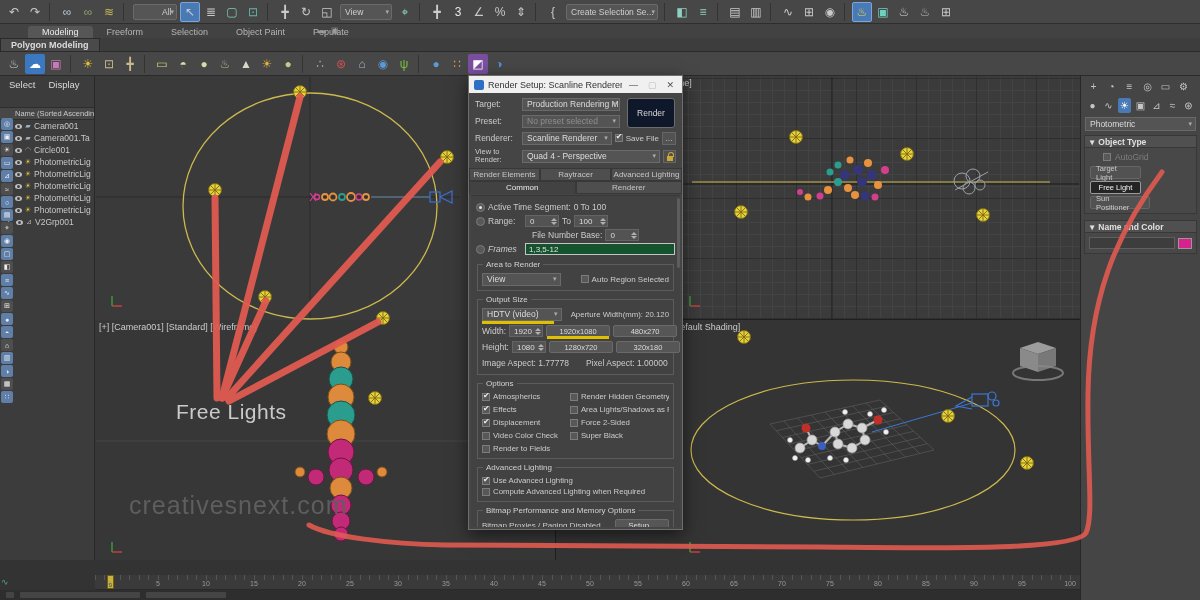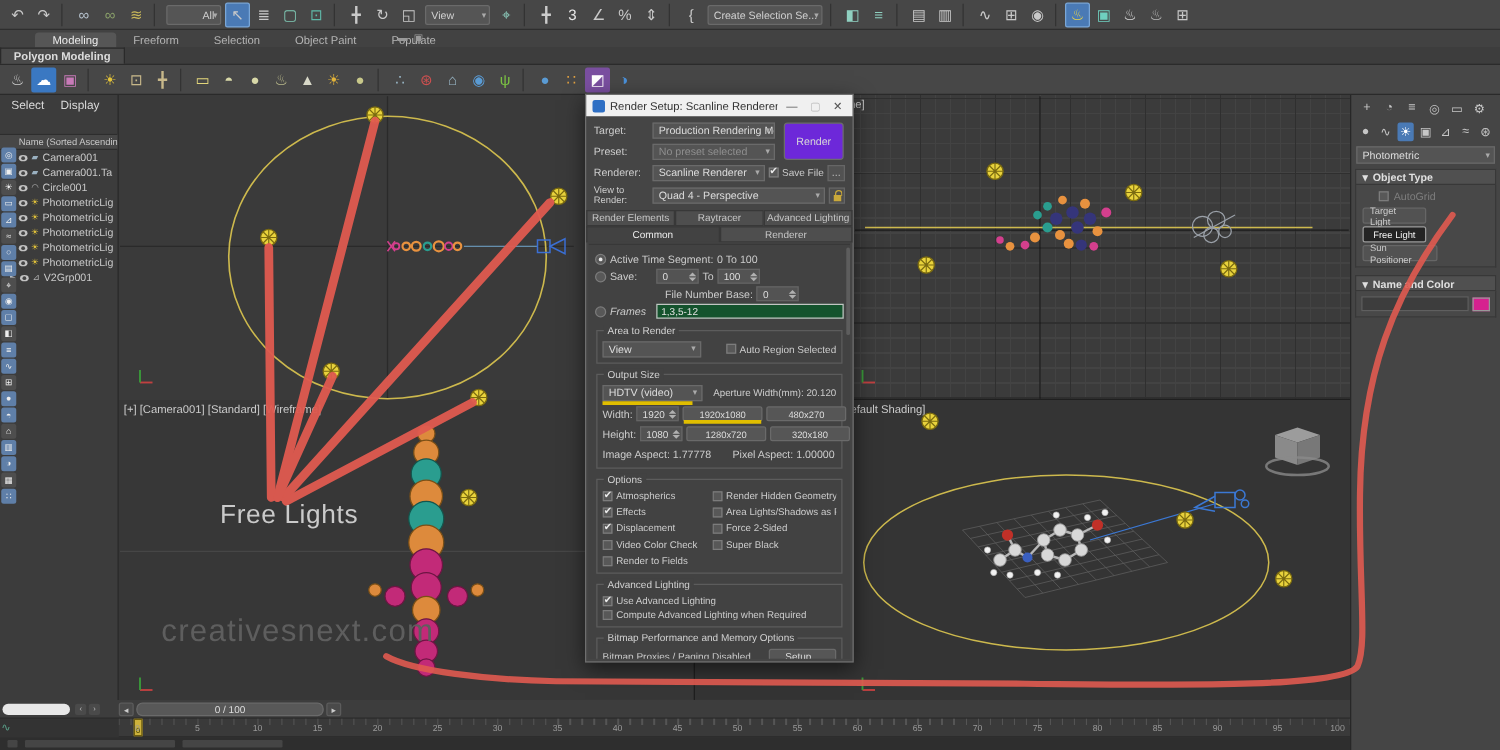--- a/index.html
+++ b/index.html
@@ -67,21 +67,21 @@
   #dlg-title{height:17px;background:#f0f0f0;display:flex;align-items:center;gap:4px;padding:0 5px;font-size:9px;color:#333;}
   #dlg-appico{width:10px;height:10px;background:#2e6fc4;border-radius:2px;flex:none;}
   #dlg-title .t{flex:1;white-space:nowrap;overflow:hidden;}
   .wbtn{color:#555;font-size:9px;padding:0 3px;}
   .dlg-head{padding:4px 6px 1px 6px;}
   .hrow{display:flex;align-items:center;margin-bottom:3px;height:14px;gap:3px;}
   .hlabel{width:44px;flex:none;font-size:8.5px;}
   .sel{height:13px;background:#545454;border:1px solid #6a6a6a;display:flex;align-items:center;padding:0 12px 0 4px;position:relative;color:#ddd;flex:1;white-space:nowrap;overflow:hidden;}
   .sel::after{content:"▾";position:absolute;right:3px;font-size:7px;color:#aaa;}
   .sel.gray{color:#8f8f8f;}
-  #render-btn{position:absolute;right:7px;top:22px;width:48px;height:30px;background:#6d28d9;border:1px solid #6c6c6c;border-radius:3px;display:flex;align-items:center;justify-content:center;color:#d8d8d8;}
+  #render-btn{position:absolute;right:7px;top:22px;width:48px;height:30px;background:#0f172a;border:1px solid #6c6c6c;border-radius:3px;display:flex;align-items:center;justify-content:center;color:#d8d8d8;}
   .mini-btn{width:14px;height:13px;background:#525252;border:1px solid #666;display:flex;align-items:center;justify-content:center;color:#bbb;flex:none;}
   .lock{width:13px;height:13px;background:#4e4e4e;border:1px solid #666;position:relative;flex:none;}
   .lock::before{content:"";position:absolute;left:3.5px;top:1px;width:4px;height:4px;border:1.5px solid #caa93a;border-bottom:none;border-radius:3px 3px 0 0;}
   .lock::after{content:"";position:absolute;left:2.5px;top:5px;width:6px;height:5px;background:#caa93a;}
   .dtabs{display:flex;}
   .dtab{flex:1;height:13px;background:#4e4e4e;border:1px solid #383838;display:flex;align-items:center;justify-content:center;font-size:8px;color:#c6c6c6;white-space:nowrap;overflow:hidden;}
   .dtab.act{background:#424242;border-bottom-color:#424242;color:#ececec;}
   #dlg-body{position:absolute;top:119px;left:2px;right:2px;bottom:2px;background:#424242;border-top:1px solid #383838;padding:4px 5px 0 5px;overflow:hidden;}
   #dlg-scroll{position:absolute;right:0px;top:2px;width:3px;height:70px;background:#5d5d5d;border-radius:2px;}
   .trow{display:flex;align-items:center;height:14px;gap:3px;font-size:8.5px;}
@@ -730,21 +730,21 @@
     <div id="dlg-body">
       <div id="dlg-scroll"></div>
 
       <div class="trow">
         <span class="radio on"></span>
         <span>Active Time Segment:</span>
         <span>0 To 100</span>
       </div>
       <div class="trow">
         <span class="radio"></span>
-        <span style="width:34px;">Save:</span>
+        <span style="width:34px;">Range:</span>
         <span class="spin">
             <span class="v">0</span>
             <span class="spin-ar">
               <i class="up"></i>
               <i class="dn"></i>
             </span>
           </span>
         <span>To</span>
         <span class="spin">
             <span class="v">100</span>
@@ -882,28 +882,20 @@
         <span class="grp-title">Bitmap Performance and Memory Options</span>
         <div class="trow">
           <span style="flex:1;font-size:8px;">Bitmap Proxies / Paging Disabled</span>
           <span class="setup-btn">Setup...</span>
         </div>
       </div>
     </div>
   </div>
 
   <div id="timeline" class="abs">
-    <div id="trackrow">
-      <div id="se-scroll"></div>
-      <div class="se-scroll-btn" style="left:60px;">‹</div>
-      <div class="se-scroll-btn" style="left:71px;">›</div>
-      <div class="tl-arrow" style="left:95px;">◂</div>
-      <div id="tl-slider">0 / 100</div>
-      <div class="tl-arrow" style="left:261px;">▸</div>
-    </div>
     <div id="ruler">
       <div id="ruler-ticks"></div>
       <div id="playhead">0</div>
     <span class="tick-label" style="left: 15px;">0</span>
         <span class="tick-label" style="left: 63px;">5</span>
         <span class="tick-label" style="left: 111px;">10</span>
         <span class="tick-label" style="left: 159px;">15</span>
         <span class="tick-label" style="left: 207px;">20</span>
         <span class="tick-label" style="left: 255px;">25</span>
         <span class="tick-label" style="left: 303px;">30</span>

